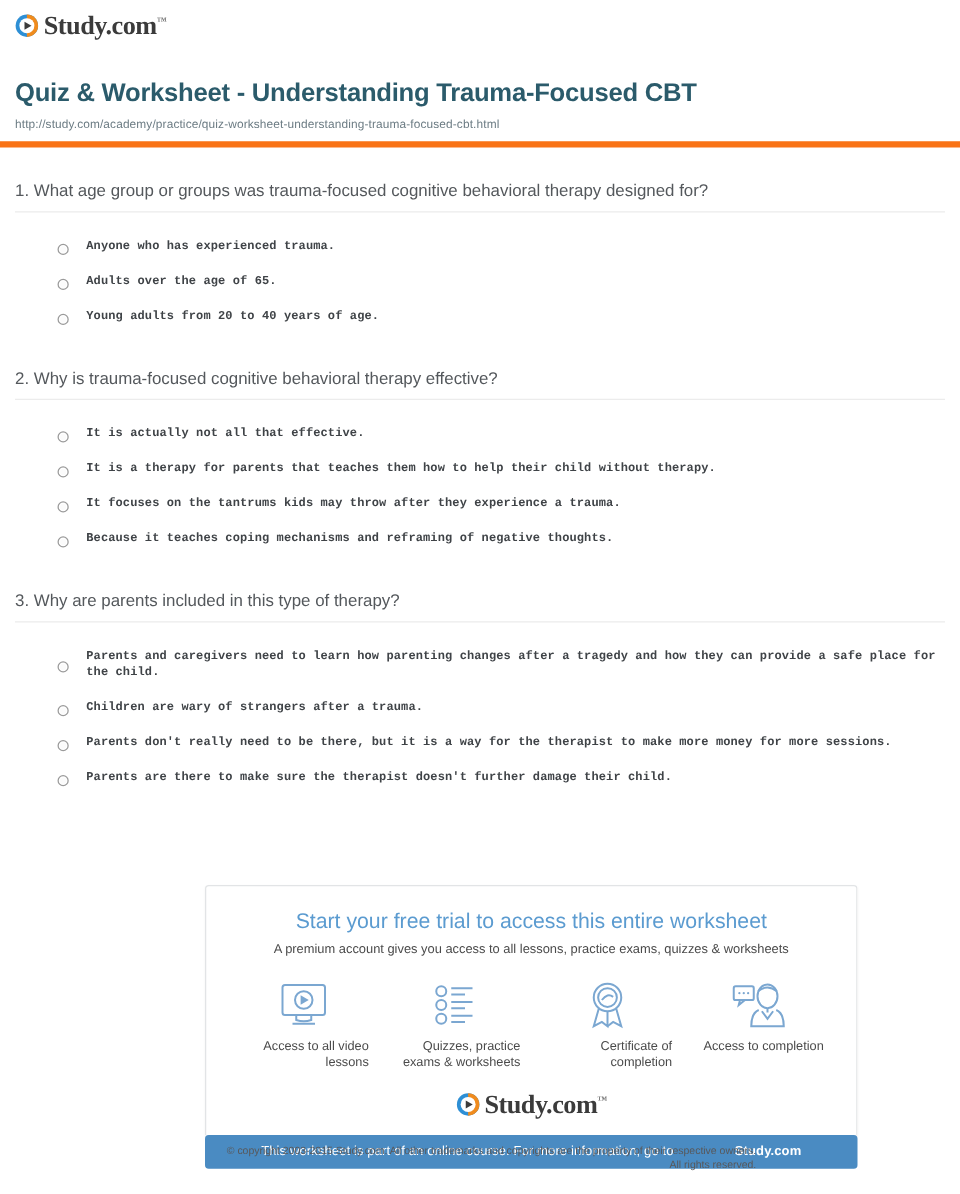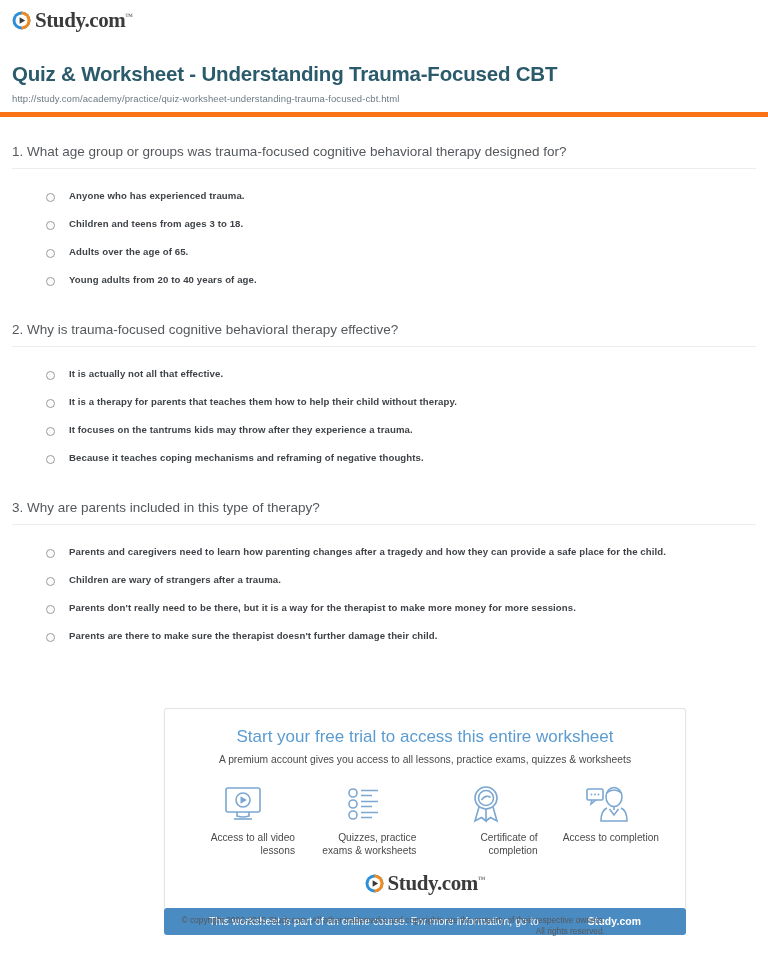--- a/index.html
+++ b/index.html
@@ -94,24 +94,25 @@
     border-top: 1px solid #ececec;
     margin: 0 0 14px 0;
   }
   .answers {
     list-style: none;
     margin: 0;
     padding: 0 0 0 34px;
   }
   .answer-item {
     display: flex;
-    align-items: flex-start;
+    align-items: center;
     gap: 14px;
     min-height: 17px;
     padding: 7px 0 8px 0;
+    font-family: Liberation Mono, monospace;
   }
   .radio-mark {
     flex: 0 0 9px;
     width: 9px;
     height: 9px;
     margin-top: 2px;
     border: 1px solid #9a9a9a;
     border-radius: 50%;
     background: #fbfbfb;
     box-shadow: inset 0 0 0 1px #ffffff;
@@ -229,24 +230,20 @@
 
 <div class="quiz-body">
 
   <section class="question-block">
     <p class="question-text">1. What age group or groups was trauma-focused cognitive behavioral therapy designed for?</p>
     <hr class="question-rule">
     <ul class="answers">
       <li class="answer-item">
         <span class="radio-mark"></span>
         <span class="answer-text">Anyone who has experienced trauma.</span>
-      </li>
-      <li class="answer-item">
-        <span class="radio-mark"></span>
-        <span class="answer-text">Children and teens from ages 3 to 18.</span>
       </li>
       <li class="answer-item">
         <span class="radio-mark"></span>
         <span class="answer-text">Adults over the age of 65.</span>
       </li>
       <li class="answer-item">
         <span class="radio-mark"></span>
         <span class="answer-text">Young adults from 20 to 40 years of age.</span>
       </li>
     </ul>

